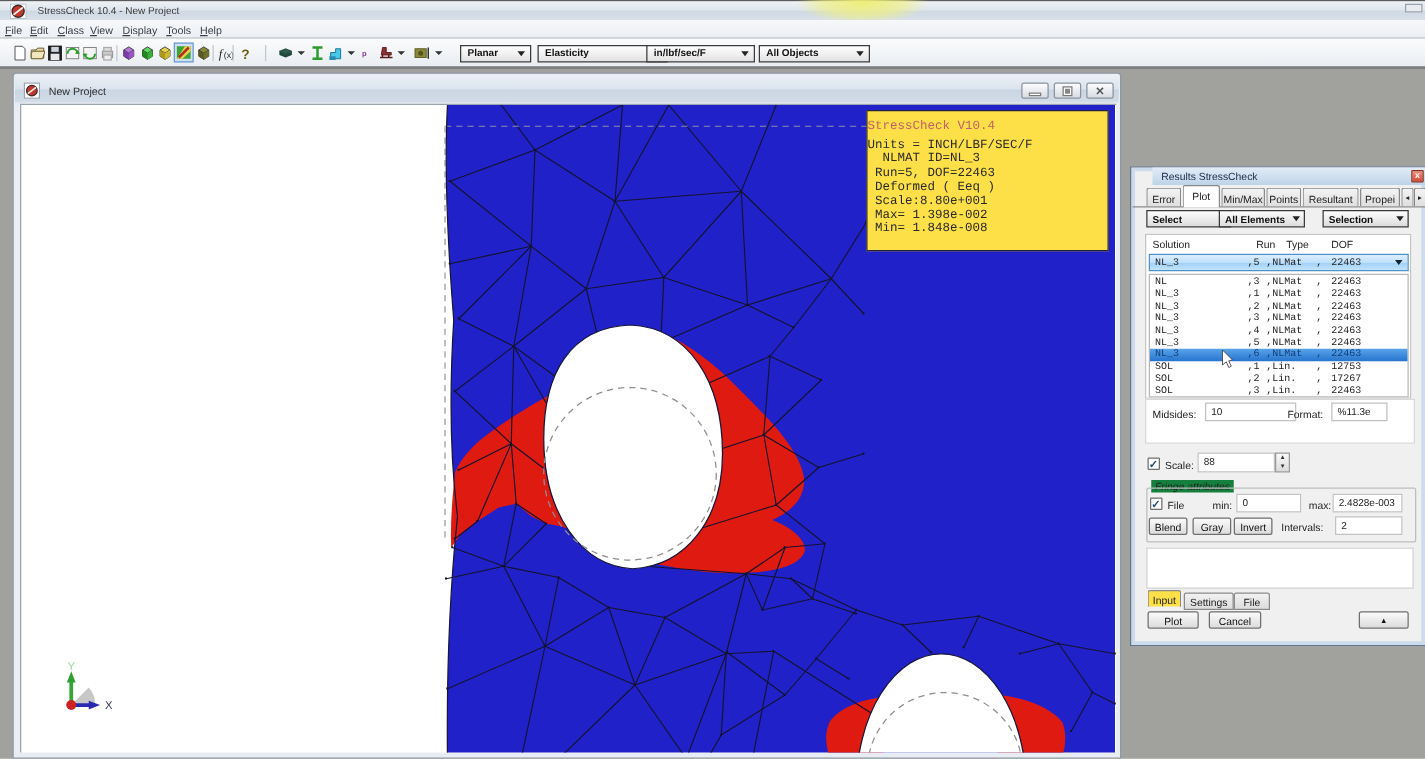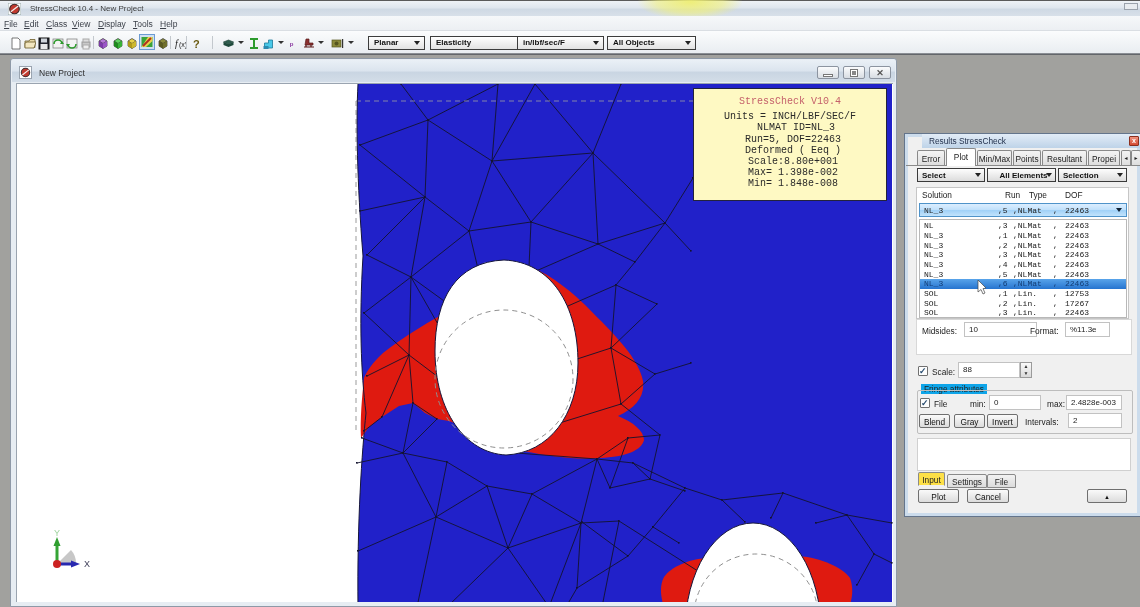--- a/index.html
+++ b/index.html
@@ -33,22 +33,22 @@
 #cw { position:absolute; left:10px; top:3px; width:887px; height:549px;
   background:#e7edf3; border:1px solid #8e99a7; border-radius:3px 3px 0 0; }
 #cwtitle { position:absolute; left:1px; top:1px; width:883px; height:22px;
   background:linear-gradient(#eaf0f6 0%, #dbe4ee 50%, #c9d5e2 55%, #d3dde8 100%); border-radius:2px 2px 0 0; }
 #cwicon { position:absolute; left:7px; top:6px; width:13px; height:13px; background:#fff; border:1px solid #9aa4b0; }
 #cwname { position:absolute; left:27px; top:8px; font-size:8.5px; color:#2e2e2e; }
 .cwbtn { position:absolute; top:6px; width:22px; height:13px; border:1px solid #8c94a0;
   background:linear-gradient(#fbfcfd,#d8dde3); border-radius:2px; }
 #client { position:absolute; left:5px; top:24px; width:877px; height:519px; background:#fff; border-top:1px solid #9aa4b0; border-left:1px solid #9aa4b0; overflow:hidden; }
 
-#infobox { position:absolute; left:676px; top:4px; width:194px; height:113px; background:#fef9c3; border:1px solid #23233c;
-  font-family:"Liberation Mono", monospace; font-size:10px; color:#2a2a2a; text-align:center; }
+#infobox { position:absolute; left:676px; top:4px; width:194px; height:113px; background:#fde047; border:1px solid #23233c;
+  font-family:"Liberation Mono", monospace; font-size:10px; color:#2a2a2a; text-align:left; }
 #infobox .t { color:#c4606a; font-size:10px; margin-top:7px; margin-bottom:4px; }
 #infobox div { line-height:11.2px; }
 #barbox { position:absolute; left:676px; top:120px; width:194px; height:270px; background:#fff; border:1px solid #23233c;
   font-family:"Liberation Mono", monospace; font-size:10px; color:#2a2a2a; }
 
 #dlg { position:absolute; left:904px; top:78px; width:237px; height:384px;
   background:#f0f0f0; border:1px solid #64758c; box-shadow: inset 0 0 0 3px #ccdcec; }
 #dlgtitle { position:absolute; left:1px; top:0; width:235px; height:14px;
   background:linear-gradient(#e2ecf7,#bed3e8); font-size:8.3px; color:#1d2c48; padding:2px 0 0 7px;margin-left:16px; }
 #dlgclose { position:absolute; left:224px; top:2px; width:10px; height:10px; background:linear-gradient(#f0927f,#d44a33); border:1px solid #8c2f1e; border-radius:1px; color:#fff; font-size:7px; line-height:8px; text-align:center; font-weight:bold; }
@@ -64,21 +64,21 @@
 #list { position:absolute; left:2px; top:31px; width:208px; height:99px; border:1px solid #b8b8b8; background:#fff; }
 .lrow { position:absolute; left:0; width:100%; height:10px; line-height:10px; }
 .lrow.sel { background:linear-gradient(#59a4ea,#2674cf); color:#123d75; }
 .lc1 { position:absolute; left:4px; } .lc2 { position:absolute; left:78px; } .lc3 { position:absolute; left:93px; } .lc4 { position:absolute; left:133px; } .lc5 { position:absolute; left:145px; }
 #midpanel { position:absolute; left:11px; top:185px; width:216px; height:36px; background:#fff; border:1px solid #d8d8d8; font-size:8.3px; color:#222; }
 .ebox { position:absolute; background:#fff; border:1px solid #c2c2c2; font-size:8px; color:#222; padding:2px 0 0 4px; }
 #scalerow { position:absolute; left:0; top:228px; width:237px; height:18px; font-size:8.3px; color:#222; }
 .cb { position:absolute; width:10px; height:10px; background:#fdfdfd; border:1px solid #707070; border-radius:1px; }
 .cb:after { content:"✓"; position:absolute; left:0px; top:-1px; font-size:9px; color:#254a6e; font-weight:bold; }
 #fringe { position:absolute; left:12px; top:256px; width:216px; height:44px; border:1px solid #bdbdbd; border-radius:2px; }
-#fringelab { position:absolute; left:16px; top:250px; background:#0ea5e9; padding:0 3px; font-size:8.3px; color:#222; }
+#fringelab { position:absolute; left:16px; top:250px; background:#15803d; padding:0 3px; font-size:8.3px; color:#222;font-style:italic; }
 .pbtn { position:absolute; border:1px solid #6f6f6f; background:linear-gradient(#fafafa,#dcdcdc); border-radius:2px; font-size:8.3px; color:#111; text-align:center; }
 #whitepanel { position:absolute; left:12px; top:304px; width:214px; height:33px; background:#fff; border:1px solid #d0d0d0; }
 .btab { position:absolute; height:14px; border:1px solid #8a8a8a; background:linear-gradient(#f2f2f2,#dcdcdc); font-size:8.3px; color:#222; text-align:center; padding-top:2px; border-radius:2px 2px 0 0; }
 .btab.on { background:#fde047; border-bottom:1px solid #f0f0f0; }
 </style>
 </head>
 <body>
 <div class="abs" id="topline"></div>
 <div class="abs" id="titlebar">
   <div class="glow"></div>
@@ -471,21 +471,21 @@
     <div id="tabline"></div>
     <div class="tab" style="left:12px; width:28px;">Error</div>
     <div class="tab on" style="left:41px; width:30px;">Plot</div>
     <div class="tab" style="left:72px; width:35px;">Min/Max</div>
     <div class="tab" style="left:108px; width:28px;">Points</div>
     <div class="tab" style="left:137px; width:45px;">Resultant</div>
     <div class="tab" style="left:183px; width:32px;">Propei</div>
     <div class="tab" style="left:216px; width:10px; font-size:6px;">◂</div>
     <div class="tab" style="left:226px; width:10px; font-size:6px;">▸</div>
     <div class="dcombo" style="left:12px; width:68px;">Select<span class="arr"></span></div>
-    <div class="dcombo" style="left:82px; width:69px;text-align:center;">All Elements<span class="arr"></span></div>
+    <div class="dcombo" style="left:70px; width:69px;">All Elements<span class="arr"></span></div>
     <div class="dcombo" style="left:153px; width:69px;">Selection<span class="arr"></span></div>
     <div id="listwrap">
       <div id="lhead">
           <span style="position:absolute;left:5px;">Solution</span>
           <span style="position:absolute;left:88px;">Run</span>
           <span style="position:absolute;left:112px;">Type</span>
           <span style="position:absolute;left:148px;">DOF</span>
         </div>
       <div id="lcombo">
         <div class="lrow" style="top:2px;">

